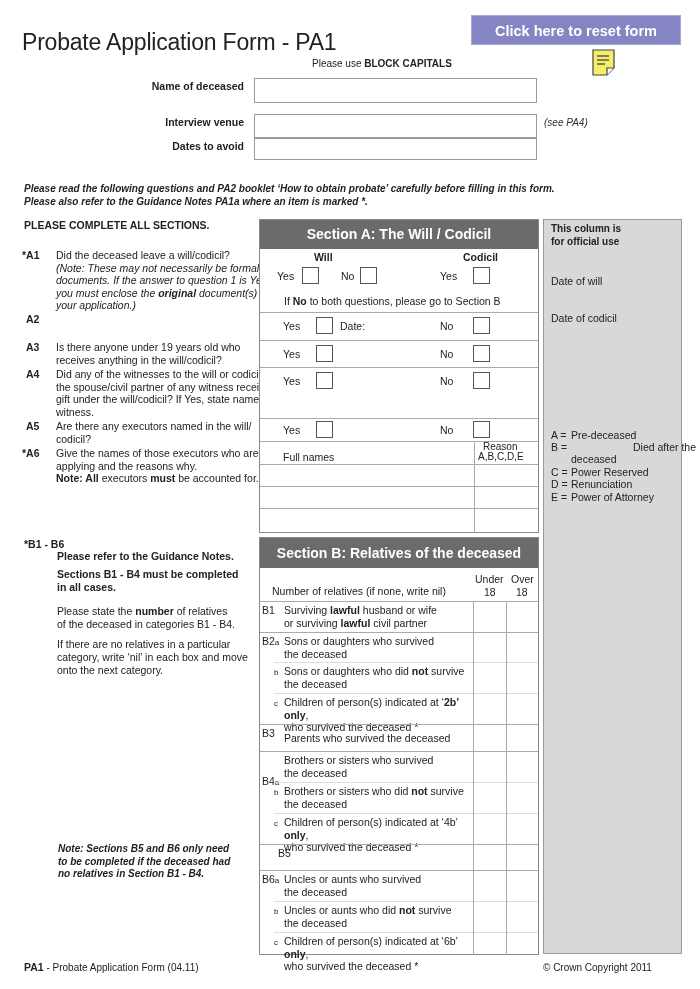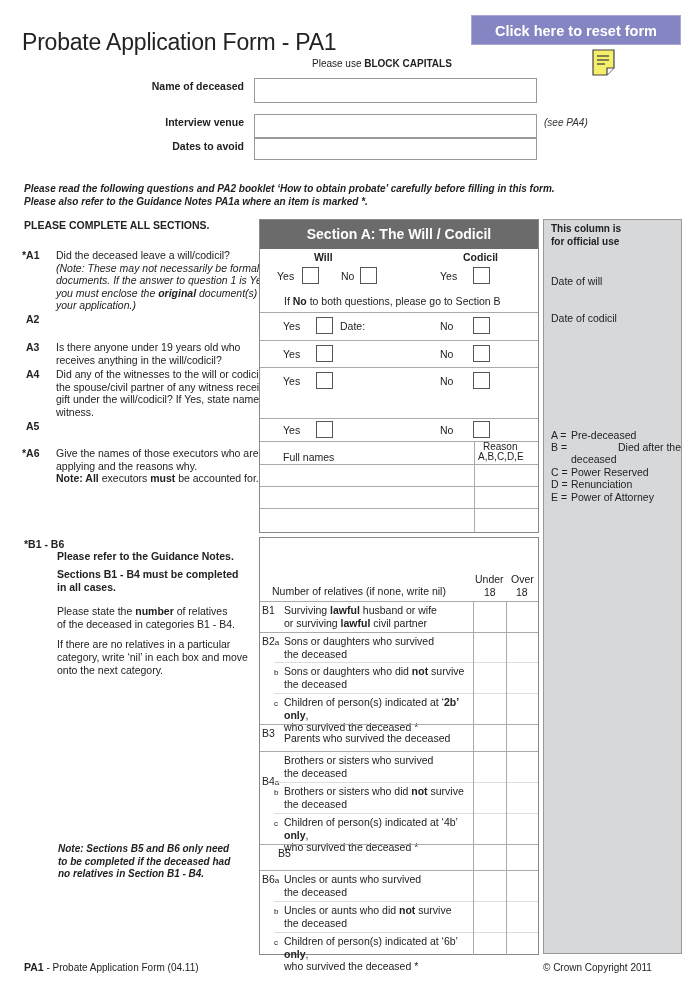--- a/index.html
+++ b/index.html
@@ -75,20 +75,21 @@
 <div class="abs q" style="top:341px; width:260px; height:26px;">
   <span class="num" style="left:4px">A3</span>
   <span class="txt">Is there anyone under 19 years old who receives anything in the will/codicil?</span>
 </div>
 <div class="abs q" style="top:368px; width:260px; height:52px;">
   <span class="num" style="left:4px">A4</span>
   <span class="txt">Did any of the witnesses to the will or codicil or the spouse/civil partner of any witness receive a gift under the will/codicil? If Yes, state name of witness.</span>
 </div>
 <div class="abs q" style="top:420px; width:260px; height:26px;">
   <span class="num" style="left:4px">A5</span>
+  <span class="txt">Are there any executors named in the will/ codicil?</span>
 </div>
 <div class="abs q" style="top:447px; width:260px; height:40px;">
   <span class="num">*A6</span>
   <span class="txt"><span>Give the names of those executors who are </span><b>not</b><span> applying and the reasons why.</span><br><b>Note: All</b><span> executors </span><b>must</b><span> be accounted for.</span></span>
 </div>
 
 <div class="abs sec" style="top:219px; height:314px;">
   <div class="sec-head" style="height:29px; line-height:29px; font-size:14px;">Section A: The Will / Codicil</div>
 
   <span class="t" style="left:54px; top:31px; font-weight:bold;">Will</span>
@@ -142,21 +143,21 @@
 </div>
 
 <div class="abs official">
   <span class="t" style="left:7px; top:3px; font-weight:bold; font-size:10px;">This column is</span>
   <span class="t" style="left:7px; top:16px; font-weight:bold; font-size:10px;">for official use</span>
   <span class="t" style="left:7px; top:55px;">Date of will</span>
   <span class="t" style="left:7px; top:92px;">Date of codicil</span>
   <span class="t" style="left:7px; top:209px;">A =</span>
   <span class="t" style="left:27px; top:209px;">Pre-deceased</span>
   <span class="t" style="left:7px; top:221px;">B =</span>
-  <span class="t" style="left:27px; top:221px;padding-left:47px;">Died after the</span>
+  <span class="t" style="left:42px; top:221px;padding-left:47px;">Died after the</span>
   <span class="t" style="left:27px; top:233px;">deceased</span>
   <span class="t" style="left:7px; top:246px;">C =</span>
   <span class="t" style="left:27px; top:246px;">Power Reserved</span>
   <span class="t" style="left:7px; top:258px;">D =</span>
   <span class="t" style="left:27px; top:258px;">Renunciation</span>
   <span class="t" style="left:7px; top:271px;">E =</span>
   <span class="t" style="left:27px; top:271px;">Power of Attorney</span>
 </div>
 
 <div class="abs" style="left:24px; top:538px; font-size:10.5px; font-weight:bold;">*B1 - B6</div>
@@ -166,20 +167,21 @@
 <div class="abs" style="left:57px; top:605px; font-size:10.5px;"><span>Please state the </span><b>number</b><span> of relatives</span></div>
 <div class="abs" style="left:57px; top:618px; font-size:10.5px;">of the deceased in categories B1 - B4.</div>
 <div class="abs" style="left:57px; top:638px; font-size:10.5px;">If there are no relatives in a particular</div>
 <div class="abs" style="left:57px; top:651px; font-size:10.5px;">category, write ‘nil’ in each box and move</div>
 <div class="abs" style="left:57px; top:664px; font-size:10.5px;">onto the next category.</div>
 <div class="abs" style="left:58px; top:843px; font-size:10px; font-weight:bold; font-style:italic;">Note: Sections B5 and B6 only need</div>
 <div class="abs" style="left:58px; top:856px; font-size:10px; font-weight:bold; font-style:italic;">to be completed if the deceased had</div>
 <div class="abs" style="left:58px; top:868px; font-size:10px; font-weight:bold; font-style:italic;">no relatives in Section B1 - B4.</div>
 
 <div class="abs sec" style="top:537px; height:418px;">
+  <div class="sec-head" style="height:30px; line-height:30px; font-size:14px;">Section B: Relatives of the deceased</div>
   <span class="t" style="left:12px; top:47px;">Number of relatives (if none, write nil)</span>
   <span class="t" style="left:215px; top:35px;">Under</span>
   <span class="t" style="left:224px; top:48px;">18</span>
   <span class="t" style="left:251px; top:35px;">Over</span>
   <span class="t" style="left:256px; top:48px;">18</span>
   <div id="b-rows">
       <div class="brow" style="top: 63px; height: 31px; border-top: 1px solid rgb(170, 170, 170);">
         <span class="code" style="top: 2px;"><span>B1</span><small></small></span>
         <span class="desc" style="top: 2px;"><span>Surviving </span><b>lawful</b><span> husband or wife</span><br><span>or surviving </span><b>lawful</b><span> civil partner</span></span>
         <div style="position: absolute; top: 0px; bottom: 0px; right: 33px; width: 33px;"></div>

